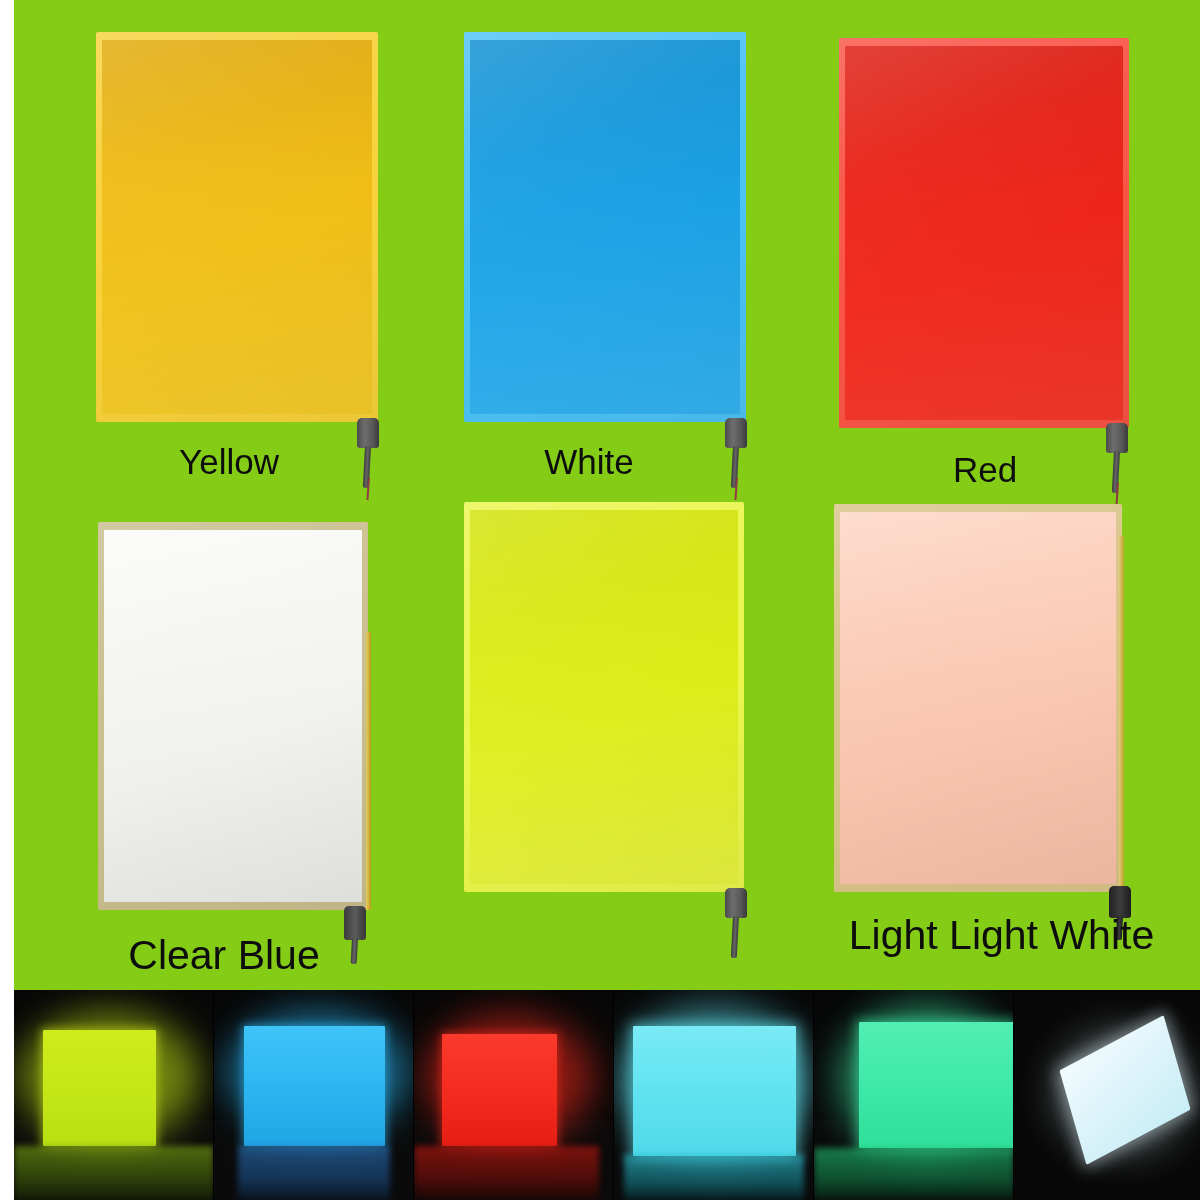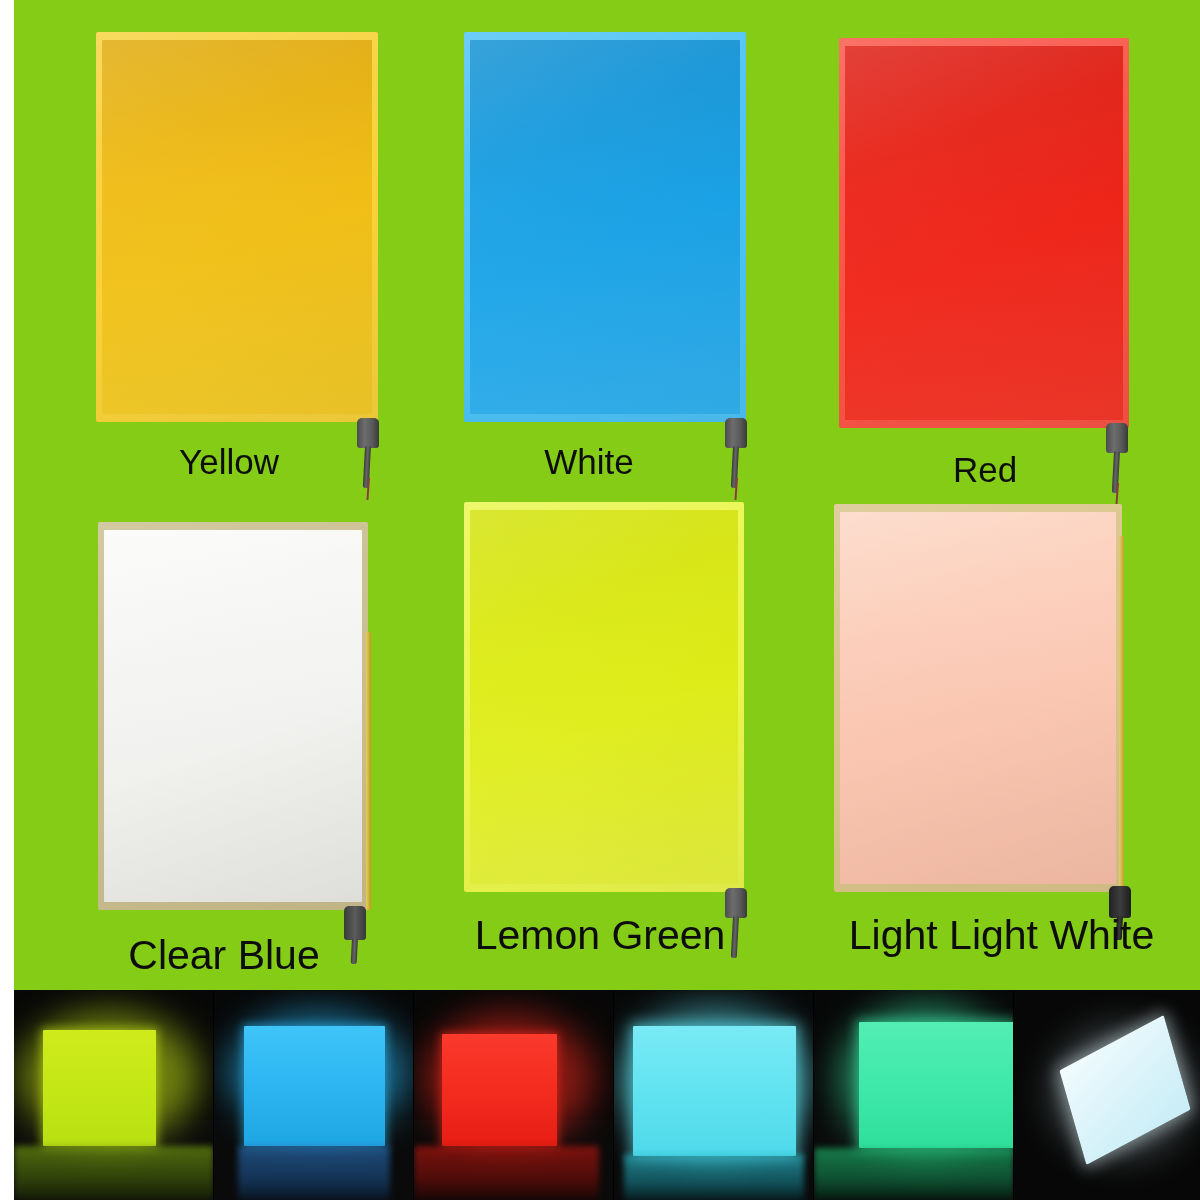--- a/index.html
+++ b/index.html
@@ -201,21 +201,20 @@
       <div class="panel-wrap" style="left:50px; top:12px; width:280px; height:390px;">
         <div class="sheet" style="background:#EAF64C;">
           <div class="inner" style="background:linear-gradient(178deg,#D2E208 0%,#DDEC17 45%,#E6F23E 100%);"></div>
           <div class="sheen"></div>
         </div>
       </div>
       <div class="connector" style="left:311px; top:398px;">
         <div class="plug"></div>
         <div class="wire"></div>
       </div>
-      <div class="caption row2" style="left:0px; top:425px; width:372px;">Lemon Green</div>
     </div>
 
     <div class="cell" style="left:780px; top:490px; width:420px; height:500px;">
       <div class="panel-wrap" style="left:40px; top:14px; width:288px; height:388px;">
         <div class="sheet" style="background:#D9C489;">
           <div class="inner" style="background:linear-gradient(172deg,#FDD6C4 0%,#FAC7B2 50%,#F7BFA8 100%);"></div>
           <div class="sheen"></div>
         </div>
         <div class="busbar" style="right:-2px; top:32px; bottom:-2px; background:linear-gradient(90deg,#E4CE74,#C0A12C);"></div>
       </div>

